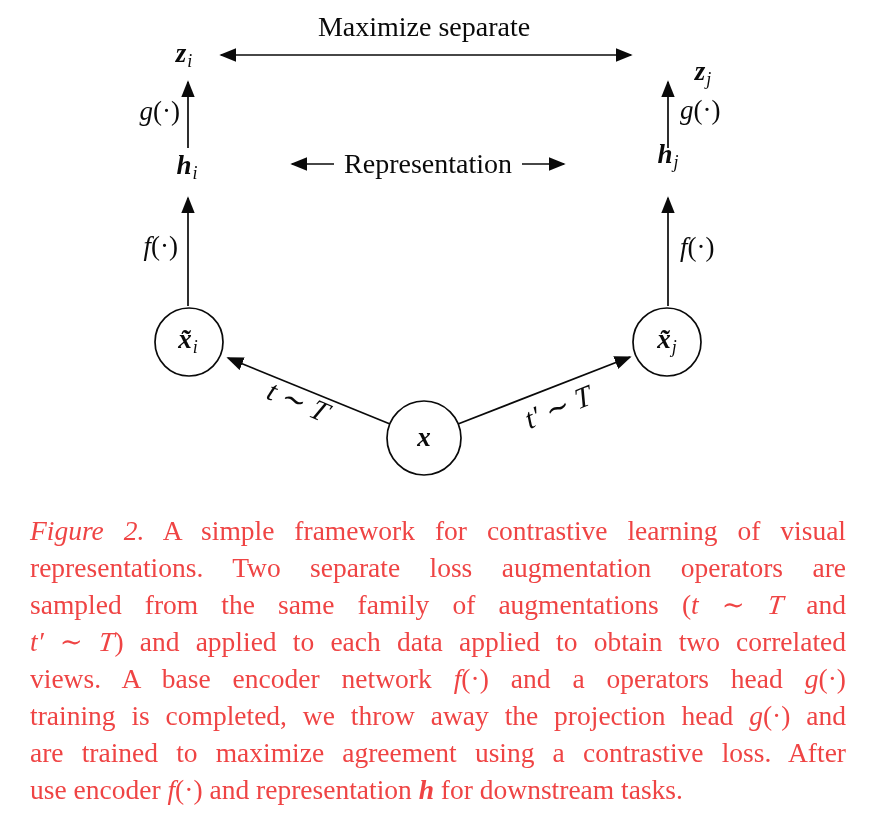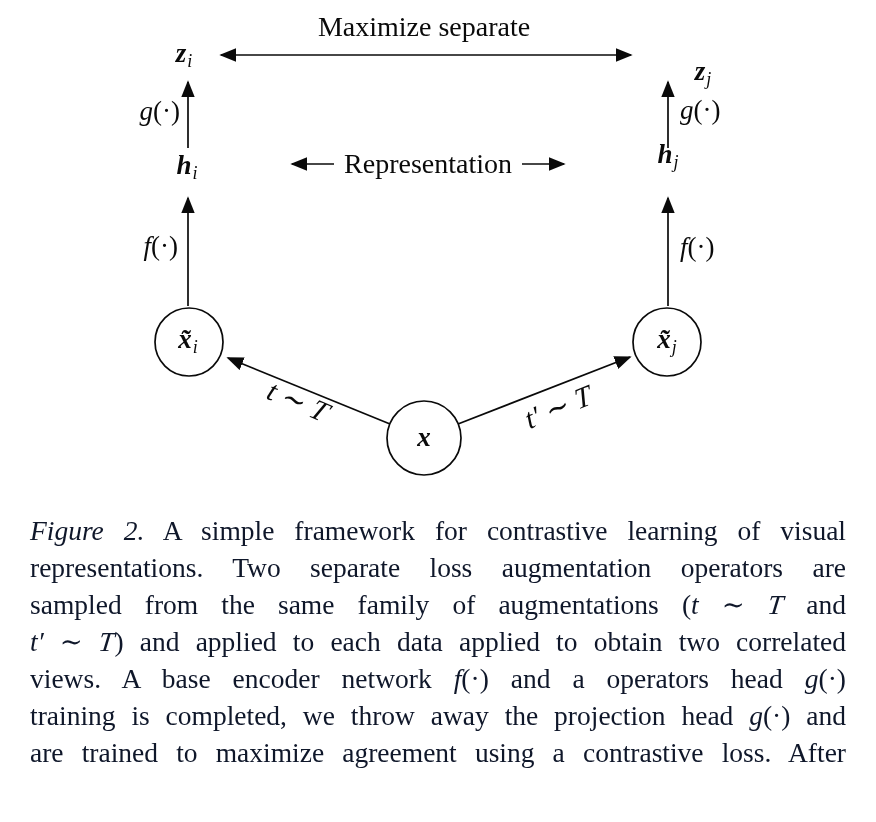--- a/index.html
+++ b/index.html
@@ -15,21 +15,21 @@
   .mvar{font-weight:bold;font-style:italic;font-size:27px;}
   .msub{font-style:italic;font-size:18px;vertical-align:-0.28em;margin-left:1px;}
   .rot-a{position:absolute;white-space:nowrap;transform:translate(-50%,-50%) rotate(23deg);font-size:29px;}
   .rot-b{position:absolute;white-space:nowrap;transform:translate(-50%,-50%) rotate(-22deg);font-size:29px;}
   .seg-n{font-style:normal;}
   .seg-i{font-style:italic;}
   .seg-bi{font-style:italic;font-weight:bold;}
   .seg-cal{font-style:italic;display:inline-block;transform:skewX(-7deg);}
   .caption{
     position:absolute;left:30px;top:512px;width:816px;
-    font-size:27.5px;line-height:37px;color:#0f172a;
+    font-size:27.5px;line-height:37px;color:#ef4444;
   }
   .cap-line{text-align:justify;text-align-last:justify;}
   .cap-line.last{text-align-last:auto;}
 </style>
 </head>
 <body>
 
 <div class="page">
 
   <div class="diagram">
@@ -77,15 +77,16 @@
   </div>
 
   <div class="caption">
     <div class="cap-line"><span class="seg-i">Figure 2.</span><span class="seg-n"> A simple framework for contrastive learning of visual</span></div>
     <div class="cap-line"><span class="seg-n">representations. Two separate loss augmentation operators are</span></div>
     <div class="cap-line"><span class="seg-n">sampled from the same family of augmentations (</span><span class="seg-i">t</span><span class="seg-n"> ∼ </span><span class="seg-cal">T</span><span class="seg-n"> and</span></div>
     <div class="cap-line"><span class="seg-i">t′</span><span class="seg-n"> ∼ </span><span class="seg-cal">T</span><span class="seg-n">) and applied to each data applied to obtain two correlated</span></div>
     <div class="cap-line"><span class="seg-n">views. A base encoder network </span><span class="seg-i">f</span><span class="seg-n">(·)</span><span class="seg-n"> and a operators head </span><span class="seg-i">g</span><span class="seg-n">(·)</span></div>
     <div class="cap-line"><span class="seg-n">training is completed, we throw away the projection head </span><span class="seg-i">g</span><span class="seg-n">(·)</span><span class="seg-n"> and</span></div>
     <div class="cap-line"><span class="seg-n">are trained to maximize agreement using a contrastive loss. After</span></div>
+    <div class="cap-line last"><span class="seg-n">use encoder </span><span class="seg-i">f</span><span class="seg-n">(·)</span><span class="seg-n"> and representation </span><span class="seg-bi">h</span><span class="seg-n"> for downstream tasks.</span></div>
   </div>
 
 </div>
 
 </body></html>

